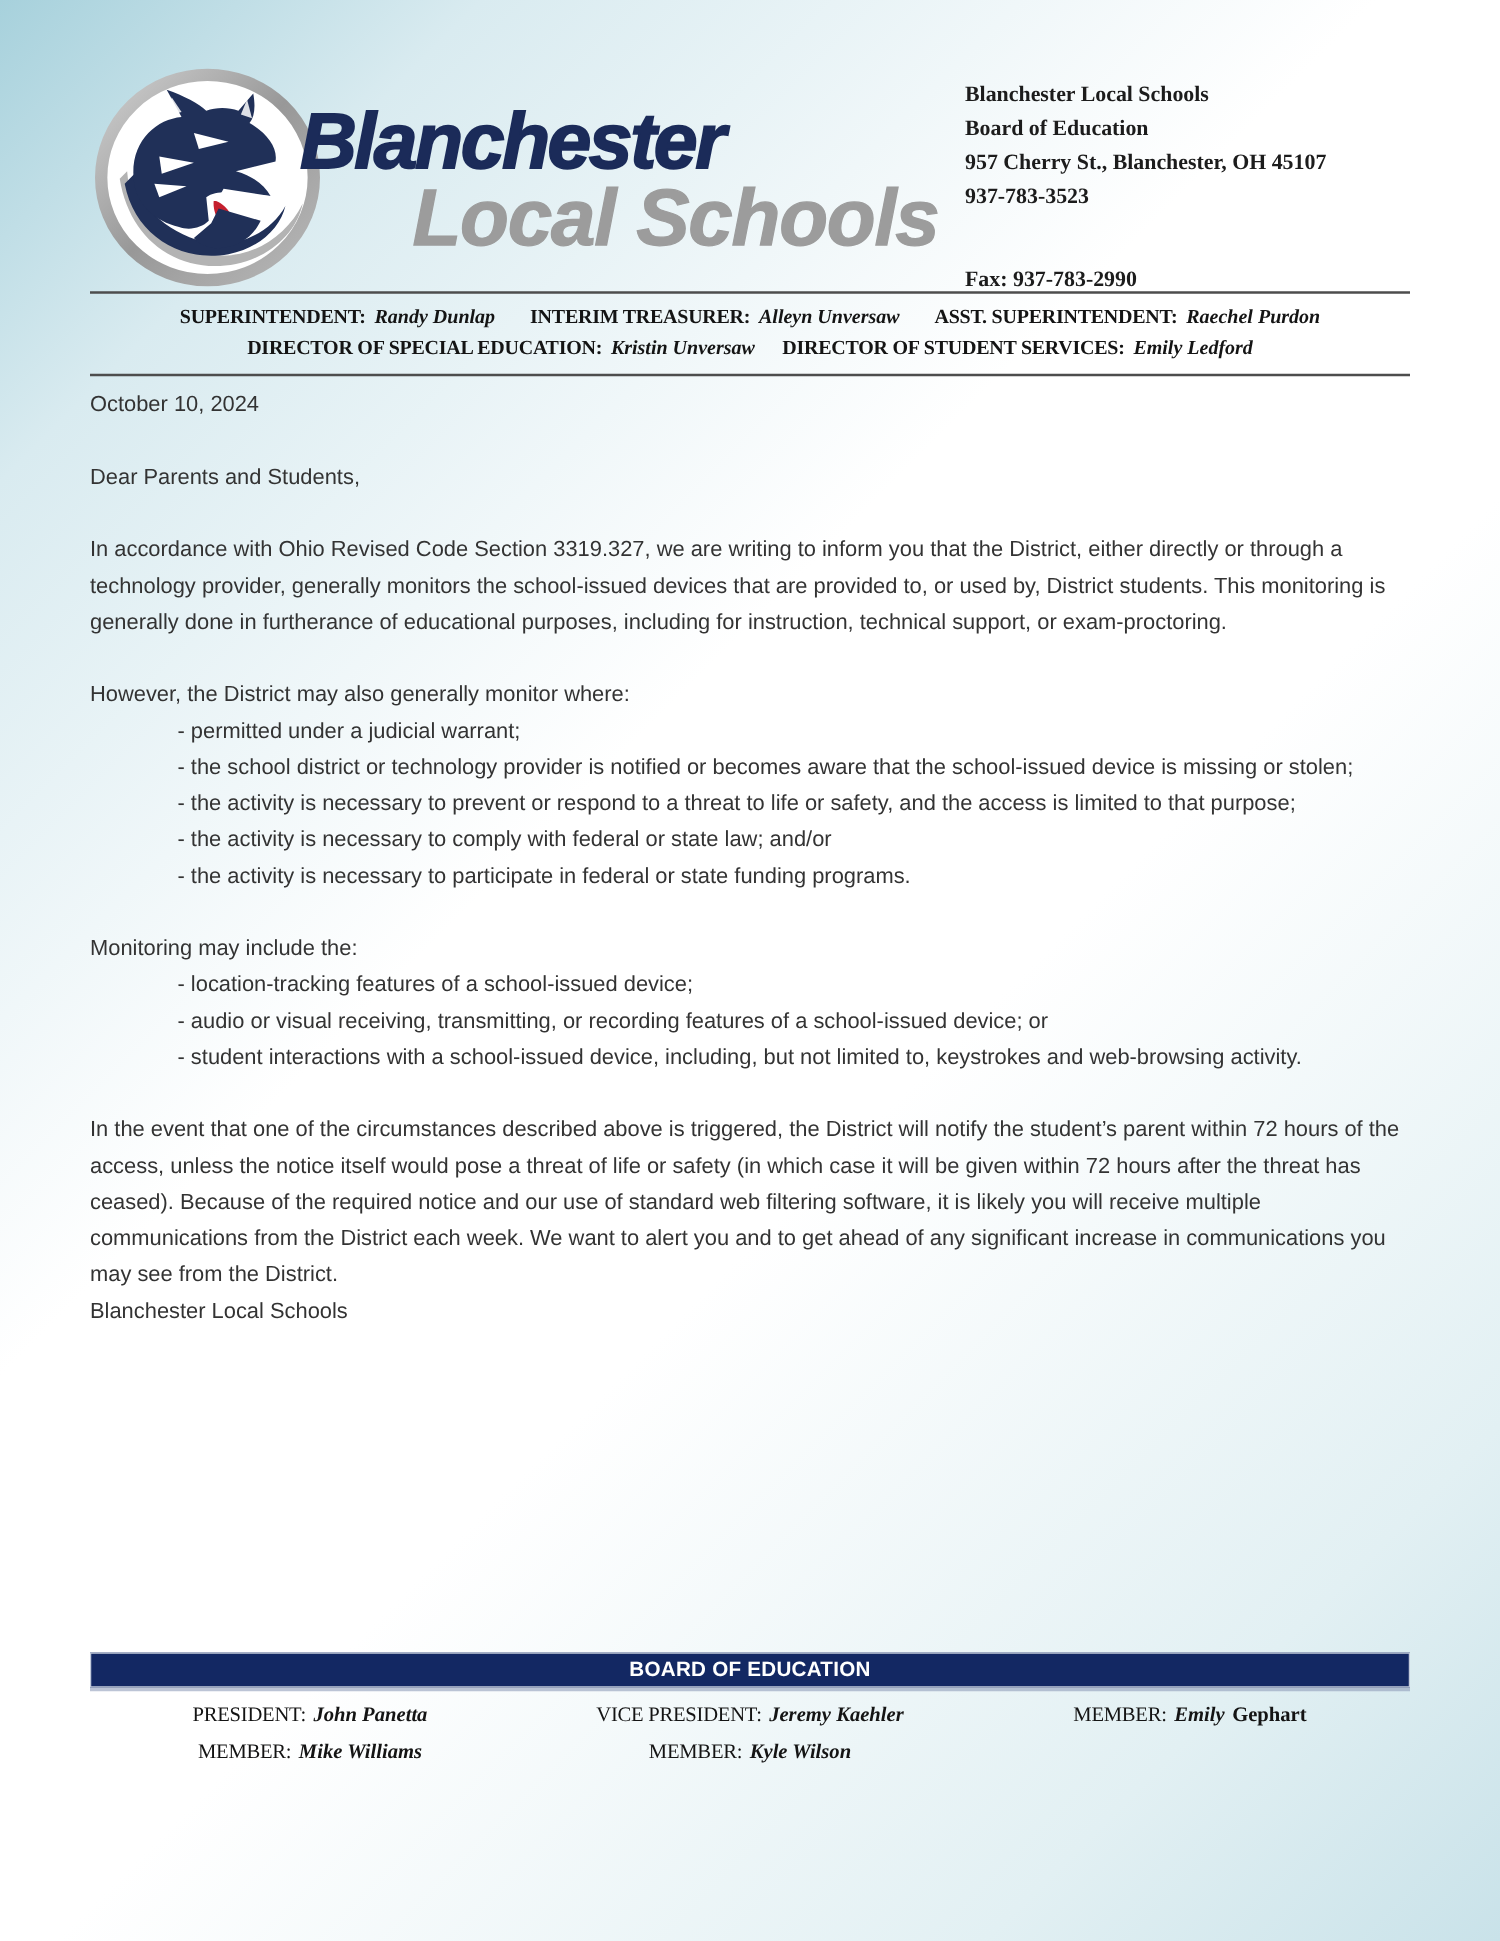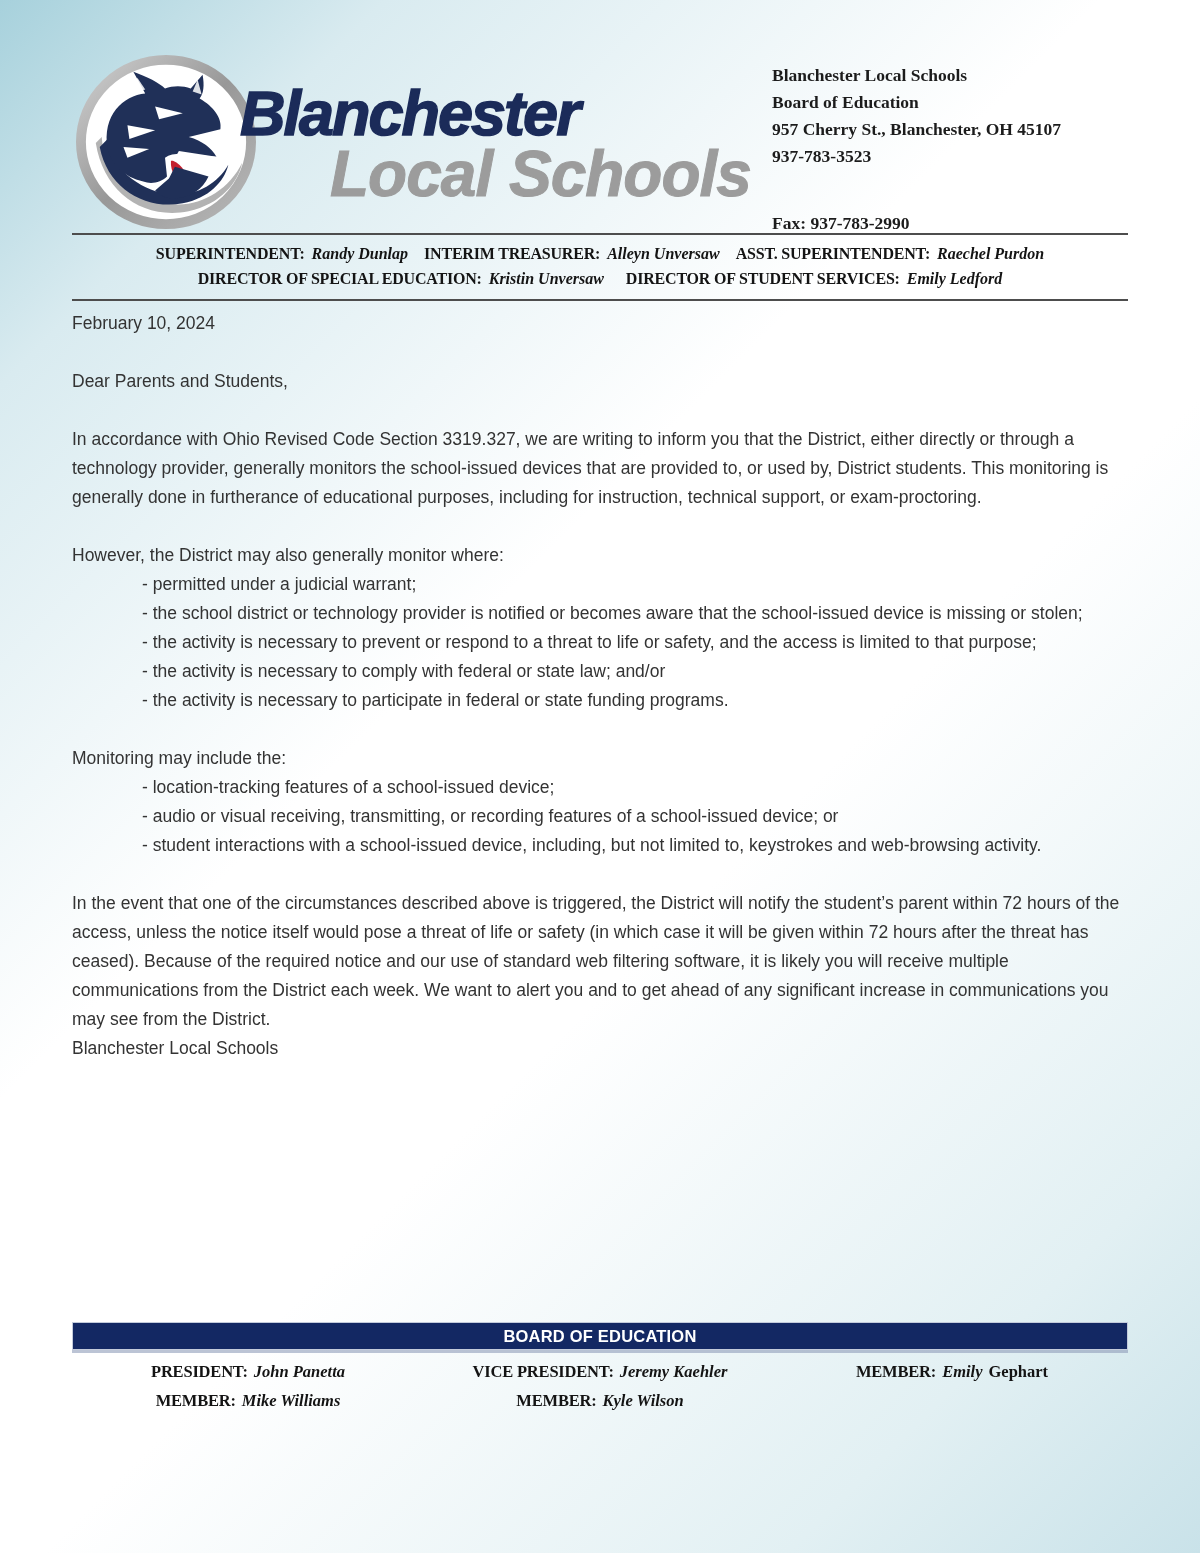--- a/index.html
+++ b/index.html
@@ -46,21 +46,21 @@
   
   .staff-banner {
     margin: 3px 72px 0 72px;
     border-top: 2px solid #4d4d4d;
     border-bottom: 2px solid #4d4d4d;
     padding: 6px 0 8px 0;
     font-family: "Liberation Serif", serif;
     font-size: 16px; color: #141414;
   }
   .staff-row { display: flex; justify-content: center; align-items: baseline; line-height: 25px; }
-  .staff-row.row1 { gap: 16px; text-align: center; }
+  .staff-row.row1 { gap: 28px; text-align: center; }
   .staff-row.row2 { gap: 22px; }
   .staff-pair { display: flex; gap: 7px; white-space: nowrap; }
   .staff-label { font-weight: bold; letter-spacing: -0.2px; }
   .staff-name { font-weight: bold; font-style: italic; }
 
   
   .letter {
     margin: 8px 72px 0 72px;
     font-size: 17.5px; line-height: 29px; color: #333;
   }
@@ -83,21 +83,21 @@
   }
   .board-grid {
     margin-top: 7px;
     display: grid;
     grid-template-columns: 1fr 1fr 1fr;
     row-gap: 0px;
     font-family: "Liberation Serif", serif;
     font-size: 16.5px; line-height: 29px; color: #141414;
   }
   .board-cell { display: flex; justify-content: center; gap: 6px; white-space: nowrap; }
-  .board-label { font-weight: bold; letter-spacing: -0.2px; }
+  .board-label { font-weight: normal; letter-spacing: -0.2px; }
   .board-name-italic { font-weight: bold; font-style: italic; }
   .board-name-upright { font-weight: bold; }
 </style>
 </head>
 <body>
 
 <div class="page">
 
   <div class="header">
     <div class="logo">
@@ -165,21 +165,21 @@
         <span class="staff-name">Kristin Unversaw</span>
       </span>
       <span class="staff-pair">
         <span class="staff-label">DIRECTOR OF STUDENT SERVICES:</span>
         <span class="staff-name">Emily Ledford</span>
       </span>
     </div>
   </div>
 
   <div class="letter">
-    <p class="date">February 10, 2024</p>
+    <p class="date">October 10, 2024</p>
     <p>Dear Parents and Students,</p>
     <p>In accordance with Ohio Revised Code Section 3319.327, we are writing to inform you that the District, either directly or through a technology provider, generally monitors the school-issued devices that are provided to, or used by, District students. This monitoring is generally done in furtherance of educational purposes, including for instruction, technical support, or exam-proctoring.</p>
 
     <p>However, the District may also generally monitor where:</p>
     <ul class="bullet-list">
       <li>- permitted under a judicial warrant;</li>
       <li>- the school district or technology provider is notified or becomes aware that the school-issued device is missing or stolen;</li>
       <li>- the activity is necessary to prevent or respond to a threat to life or safety, and the access is limited to that purpose;</li>
       <li>- the activity is necessary to comply with federal or state law; and/or</li>
       <li>- the activity is necessary to participate in federal or state funding programs.</li>

